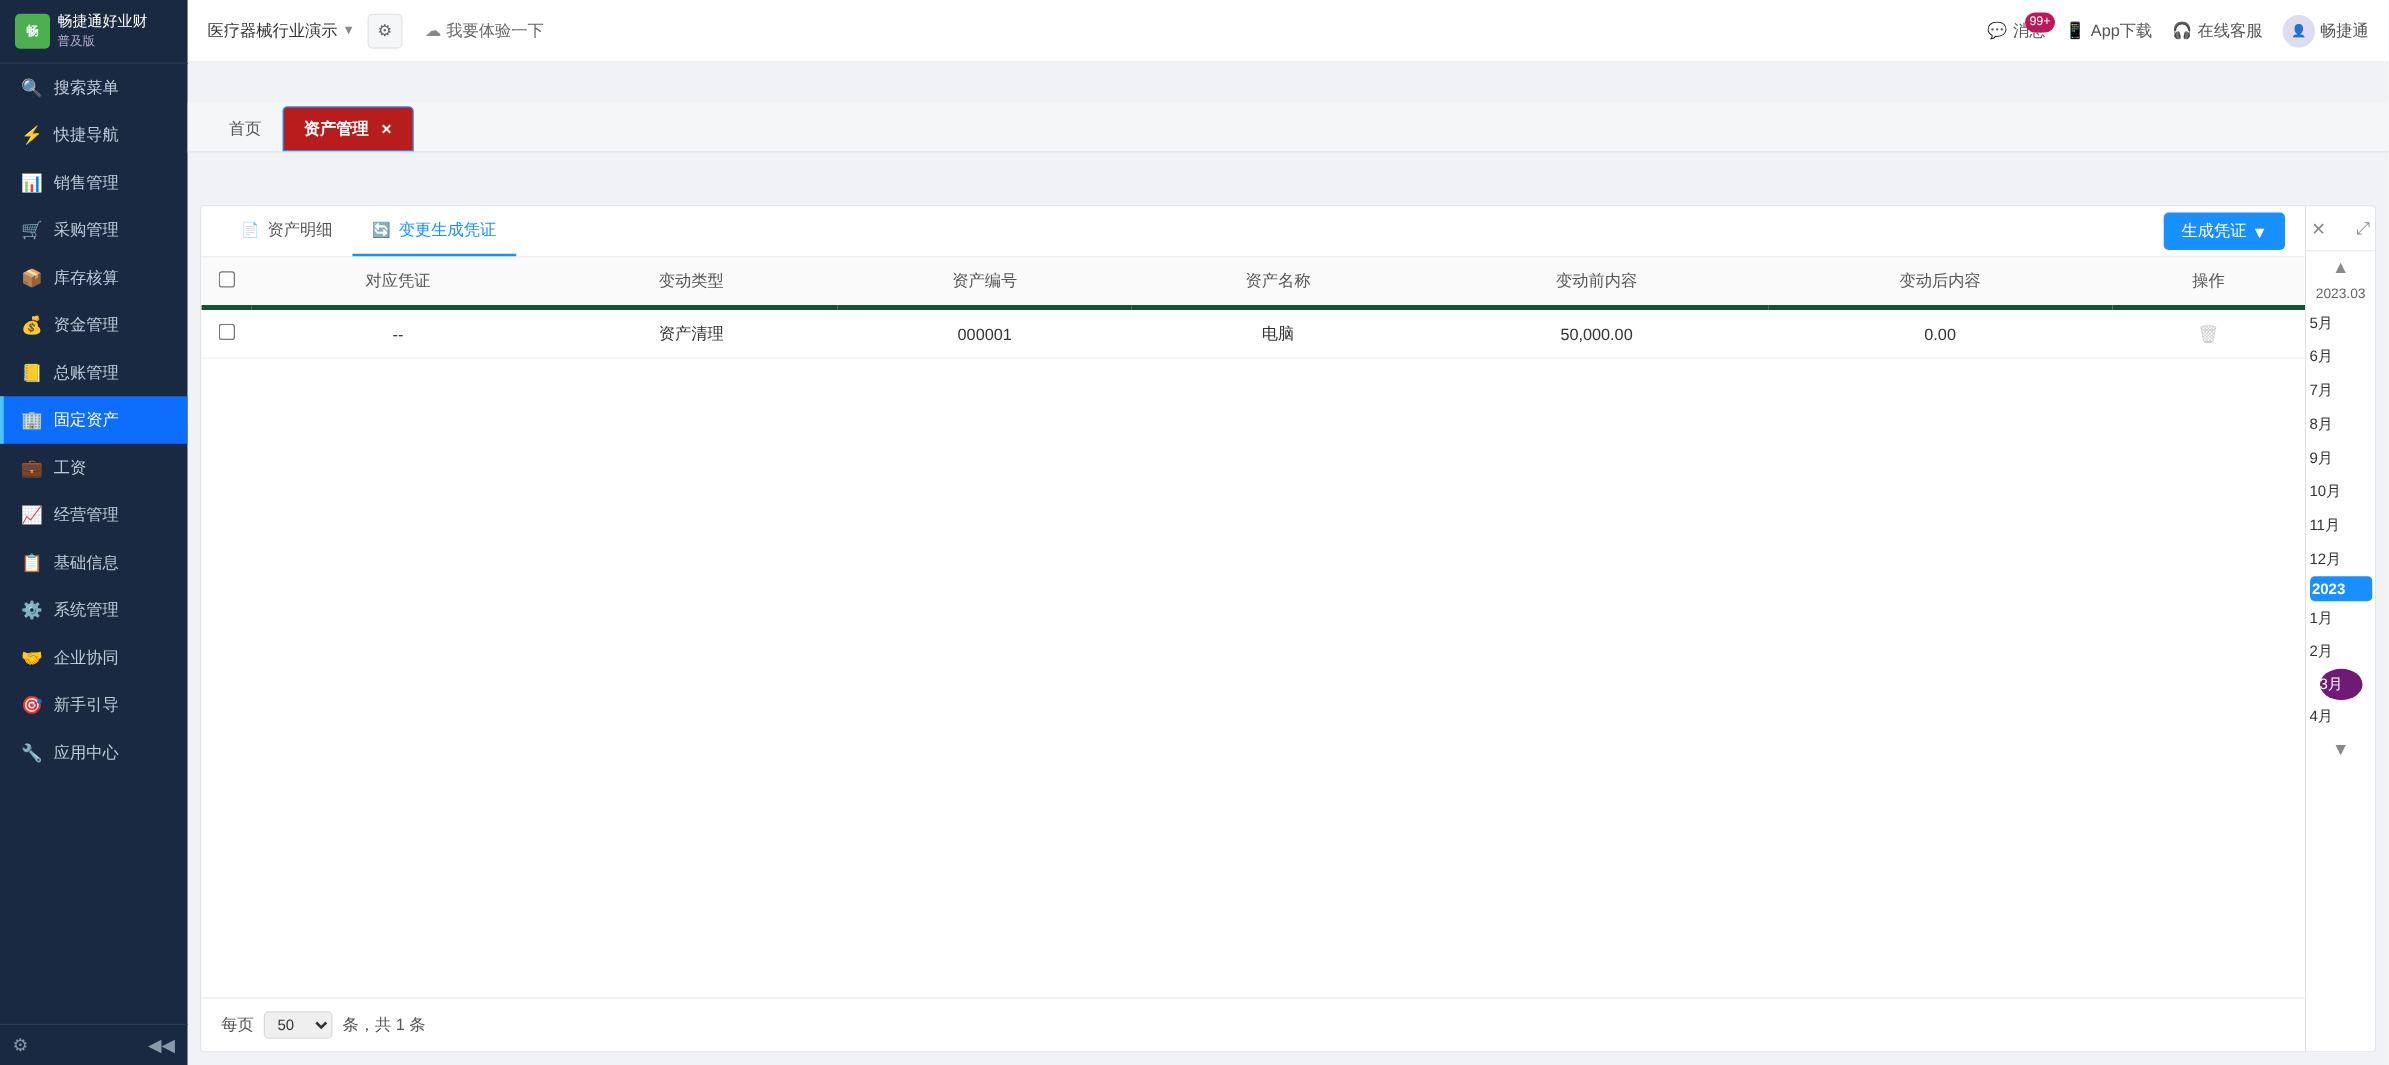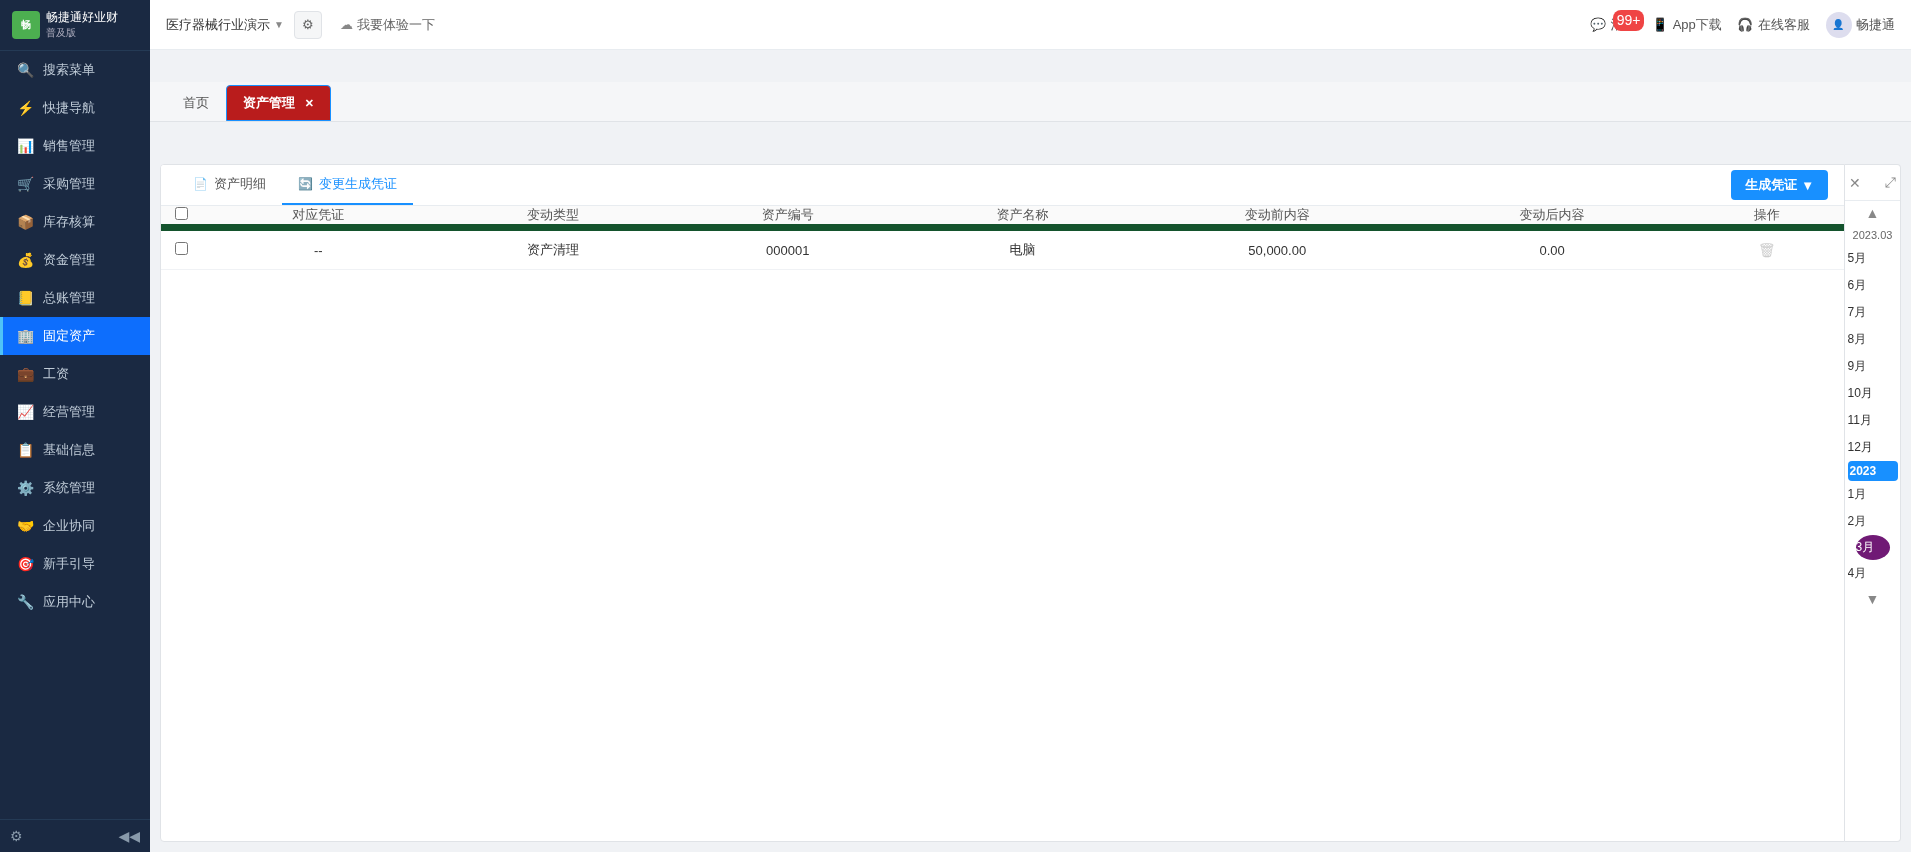--- a/index.html
+++ b/index.html
@@ -101,22 +101,22 @@
     .header-right {
       margin-left: auto;
       display: flex; align-items: center; gap: 16px;
     }
     .header-action {
       display: flex; align-items: center; gap: 4px;
       color: #555; cursor: pointer; font-size: 13px; position: relative;
     }
     .badge {
       position: absolute; top: -6px; right: -8px;
-      background: #ef4444; color: white;
-      font-size: 14px; padding: 1px 4px; border-radius: 8px;
+      background: #be185d; color: white;
+      font-size: 10px; padding: 1px 4px; border-radius: 8px;
       line-height: 1.4;
     }
     .user-avatar {
       width: 26px; height: 26px; border-radius: 50%;
       background: #dde; display: flex; align-items: center; justify-content: center;
       color: #555; font-size: 10px;
     }
 
     
     .tab-bar {
@@ -160,41 +160,41 @@
       cursor: pointer; font-size: 13px; color: #555;
       border-bottom: 2px solid transparent;
     }
     .sub-tab.active { color: #1890ff; border-bottom-color: #1890ff; }
     .sub-tab-icon { font-size: 12px; }
 
     .generate-btn {
       display: flex; align-items: center; gap: 4px;
       background: #1890ff; color: white;
       border: none; padding: 6px 14px;
-      border-radius: 4px; cursor: pointer; font-size: 13px; font-weight: bold;
+      border-radius: 4px; cursor: pointer; font-size: 13px;
     }
 
     
     .table-container {
       flex: 1;
       overflow: auto;
     }
     table {
       width: 100%; border-collapse: collapse;
       font-size: 13px;
     }
     thead tr {
       background: #fafafa;
       border-bottom: 1px solid #e8ecf0;
     }
     th {
-      padding: 0 12px;
+      padding: 10px 12px;
       text-align: center;
       color: #555; font-weight: 500;
-      border-bottom: 7px solid #14532d;
+      border-bottom: 4px solid #14532d;
       white-space: nowrap;
     }
     td {
       padding: 10px 12px;
       text-align: center;
       border-bottom: 1px solid #f0f2f5;
       color: #333;
     }
     .checkbox-cell { width: 40px; }
     input[type="checkbox"] { cursor: pointer; }
@@ -468,20 +468,29 @@
               <td>50,000.00</td>
               <td>0.00</td>
               <td>
                 <span class="delete-icon">🗑</span>
               </td>
             </tr>
           </tbody>
         </table>
       </div>
 
+      <div class="table-footer">
+        <span>每页</span>
+        <select class="per-page-select">
+          <option>20</option>
+          <option selected="">50</option>
+          <option>100</option>
+        </select>
+        <span>条，共 1 条</span>
+      </div>
     </div>
 
     <div class="content-right">
       <div class="right-header">
         <span class="right-panel-close">✕</span>
         <span class="right-panel-expand">⤢</span>
       </div>
       <div class="calendar-panel">
         <div class="up-arrow">▲</div>
         <div class="calendar-year">2023.03</div>

